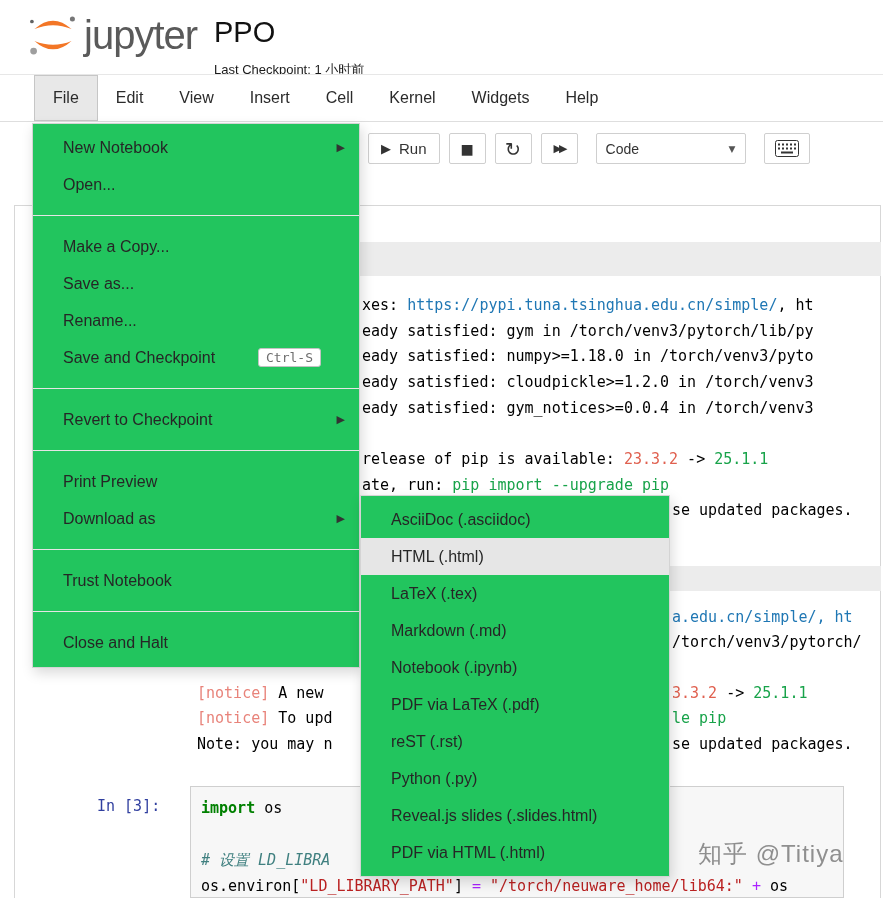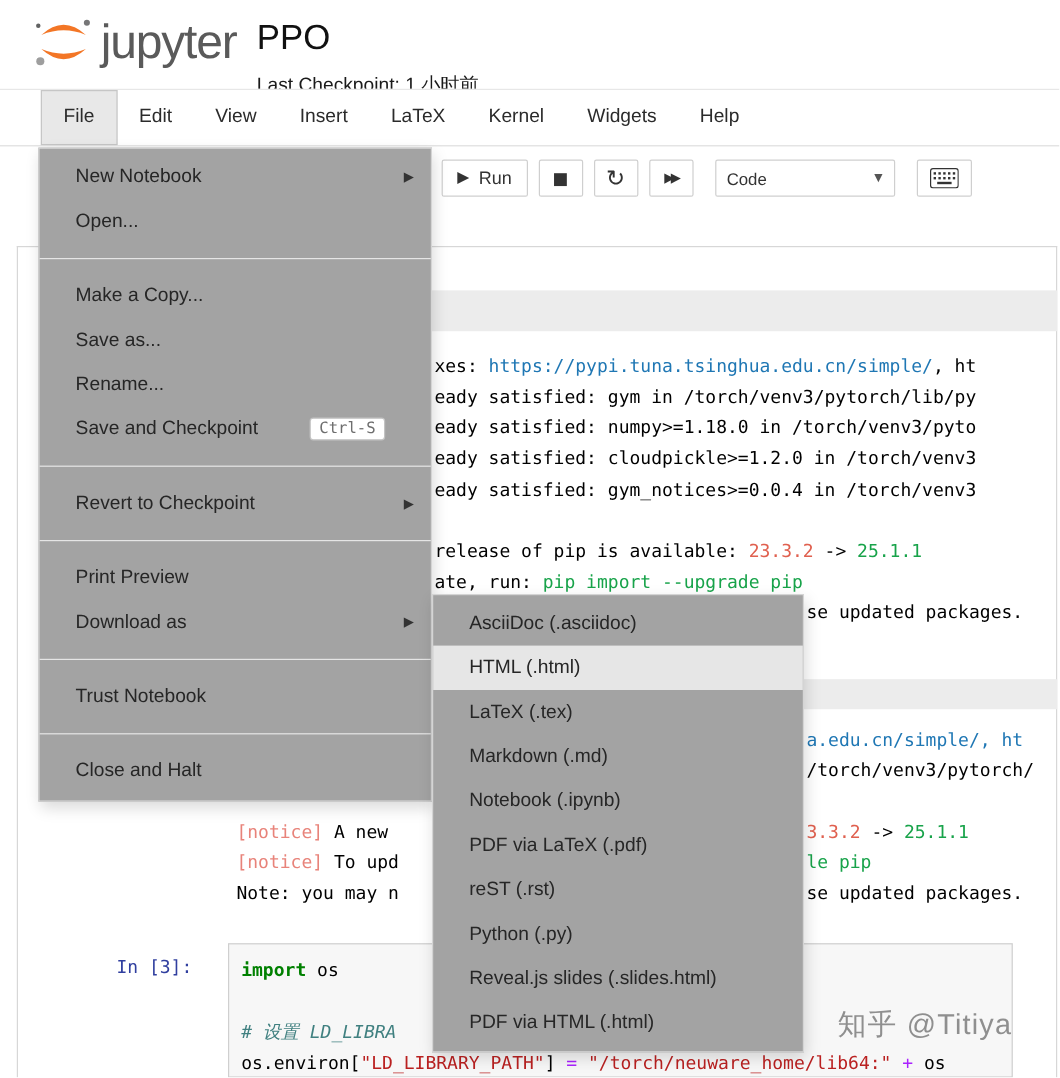--- a/index.html
+++ b/index.html
@@ -7,21 +7,21 @@
   body { font-family: "Liberation Sans", "DejaVu Sans", sans-serif; }
   .screen { position:relative; width:883px; height:898px; overflow:hidden; background:#fff; }
   .mono { font-family:"DejaVu Sans Mono", monospace; }
 
   
   .header { position:absolute; top:0; left:0; width:883px; height:74px; background:#fff; z-index:10; }
   .logo { position:absolute; left:26px; top:8px; display:flex; align-items:center; gap:4px; cursor:pointer; }
   .logo-text { font-size:40px; color:#5a5a5a; letter-spacing:-1px; }
   .title-row { position:absolute; left:214px; top:16px; display:flex; align-items:baseline; gap:12px;flex-direction:column; }
   .nb-title { font-size:29px; font-weight:500; color:#111; cursor:pointer; }
-  .chk { font-size:16px; color:#1a1a1a; }
+  .chk { font-size:13px; color:#1a1a1a; }
 
   
   .menubar { position:absolute; top:74px; left:0; width:883px; height:48px; background:#fff;
              border-top:1px solid #e7e7e7; border-bottom:1px solid #dedede;
              display:flex; align-items:stretch; padding-left:34px; z-index:10; }
   .mb-item { display:flex; align-items:center; padding:0 18px; font-size:16px; color:#2b2b2b; cursor:pointer; }
   .mb-item.active { background:#e8e8e8; border:1px solid #c6c6c6; }
 
   
   .toolbar { position:absolute; top:122px; left:0; width:883px; height:53px; background:#fff; z-index:5; }
@@ -60,21 +60,21 @@
   .code-line { font-size:15px; line-height:26px; white-space:pre; color:#000; }
   .kw { color:var(--keyword-green,#008000); font-weight:bold; }
   .comment { color:var(--comment-teal,#408080); font-style:italic; }
   .str { color:var(--string-red,#BA2121); }
   .op { color:var(--operator-purple,#AA22FF); }
 
   .watermark { position:absolute; left:698px; top:838px; font-size:24px; color:#8f8f8f;
                letter-spacing:1px; z-index:20; }
 
   
-  .dropdown { position:absolute; background:#a3a3a3; border:1px solid #d4d4d4;
+  .dropdown { position:absolute; background:#22c55e; border:1px solid #d4d4d4;
               box-shadow:2px 5px 12px rgba(0,0,0,0.15); }
   .file-menu { left:32px; top:123px; width:328px; padding:5px 0 6px; z-index:30; }
   .menu-item { height:37px; display:flex; align-items:center; padding:0 14px 0 30px;
                font-size:16px; color:#262626; cursor:pointer; }
   .menu-divider { border-top:1px solid #e5e5e5; margin:12px 0; }
   .arrow { margin-left:auto; font-size:11px; color:#333; font-family:"DejaVu Sans",sans-serif; }
   .kbd { margin-left:auto; margin-right:24px; font-family:"DejaVu Sans Mono",monospace;
          font-size:13px; color:#6e6e6e; border:1px solid #c3c3c3; border-radius:3px;
          padding:1px 7px; background:#fff; }
 
@@ -140,21 +140,21 @@
       <span class="chk">Last Checkpoint: 1 小时前</span>
       <span class="chk">(autosaved)</span>
     </div>
   </div>
 
   <div class="menubar">
     <div class="mb-item active">File</div>
     <div class="mb-item">Edit</div>
     <div class="mb-item">View</div>
     <div class="mb-item">Insert</div>
-    <div class="mb-item">LaTeX</div>
+    <div class="mb-item">Cell</div>
     <div class="mb-item">Kernel</div>
     <div class="mb-item">Widgets</div>
     <div class="mb-item">Help</div>
   </div>
 
   <div class="toolbar">
     <div class="tb-group">
       <div class="btn btn-run">
         <span class="play">▶</span>
         <span>Run</span>

